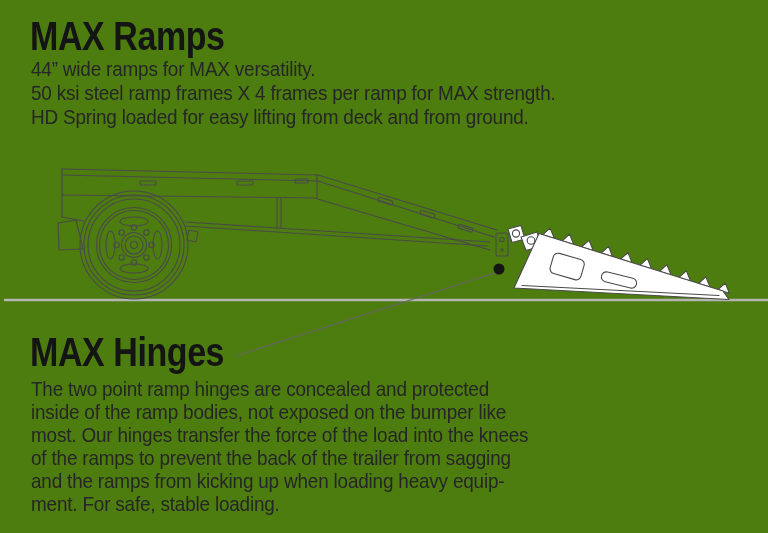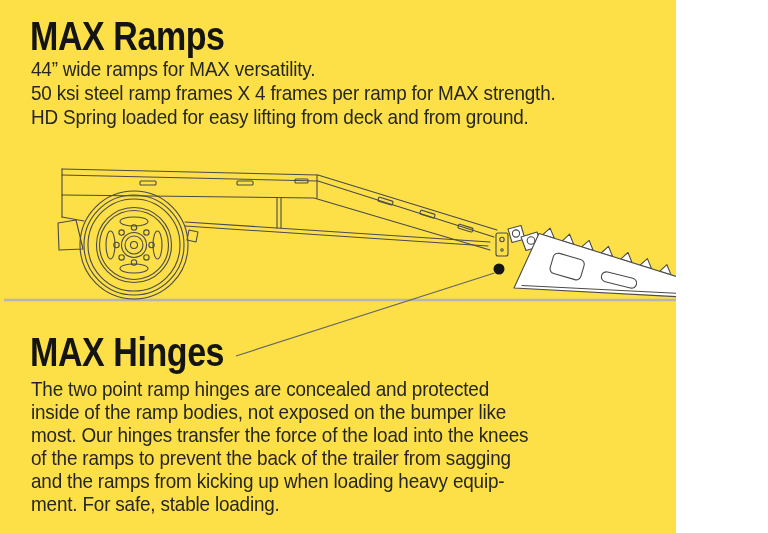--- a/index.html
+++ b/index.html
@@ -1,22 +1,21 @@
 <!DOCTYPE html>
 <html style="--line: #4a4a4a; --ground: #b5b5b5; --dot: #151515; --leader: #666666;"><head>
 <meta charset="utf-8">
 <style>
   html,body{margin:0;padding:0;background:#fff;}
   .canvas{
     position:relative;
-    width:652px;height:533px;
-    background:#fde047;
+    width:768px;height:533px;
+    background:#4d7c0f;
     overflow:hidden;
     font-family:"Liberation Sans","DejaVu Sans",sans-serif;
-    padding-left:24px;
   }
   .diagram-svg{position:absolute;left:0;top:0;width:768px;height:533px;}
   .headline{
     position:absolute;margin:0;
     font-size:40px;font-weight:700;line-height:1;
     color:#141414;letter-spacing:-0.5px;white-space:nowrap;
     transform:scaleX(0.85);transform-origin:left top;
   }
   .ramps-title{left:30px;top:16px;}
   .hinges-title{left:30px;top:332px;}

